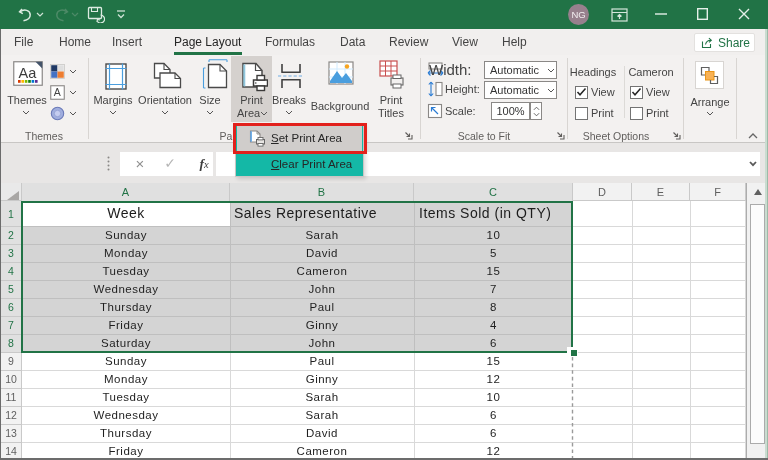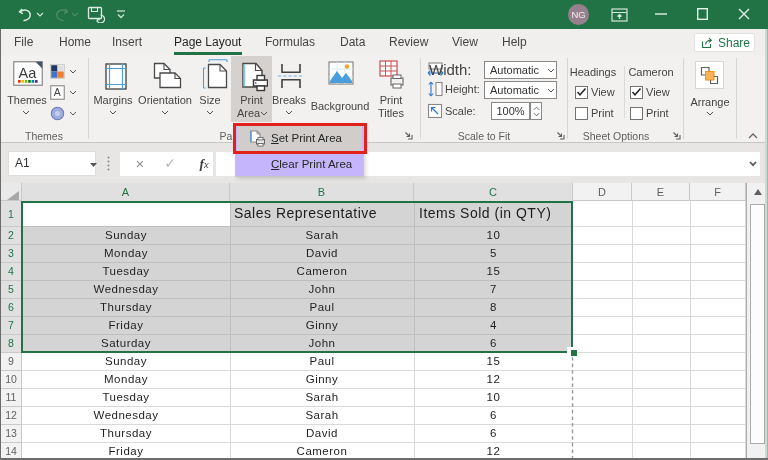--- a/index.html
+++ b/index.html
@@ -300,26 +300,20 @@
       <path d="M1 1 L4 4 L7 1" fill="none" stroke="#555" stroke-width="1"></path>
     </svg>
   <div class="ab" style="left:736px;top:3px;width:1px;height:81px;background:#d8d5d2"></div>
   <svg class="ab" style="left:748px;top:78px" width="10" height="6" viewBox="0 0 10 6">
       <path d="M1 5 L5 1 L9 5" fill="none" stroke="#666" stroke-width="1.3"></path>
     </svg>
   <div class="ab" style="left:764.5px;top:0;width:3.5px;height:88px;background:#cfdfd5"></div>
 </div>
 
 <div class="ab" id="fbar" style="left:0;top:143px;width:768px;height:40px;background:#e8e6e5">
-  <div class="ab" style="left:8px;top:8px;width:88px;height:25px;background:#fff;border:1px solid #e0dedd">
-    <div class="ab" style="left:6px;top:0;height:23px;line-height:23px;font-size:12px;color:#333">A1</div>
-    <svg class="ab" style="left:81px;top:11px" width="7" height="4" viewBox="0 0 7 4">
-        <path d="M0 0 L7 0 L3.5 4 Z" fill="#555"></path>
-      </svg>
-  </div>
   <svg class="ab" style="left:107px;top:13px" width="3" height="15" viewBox="0 0 3 15">
       <circle cx="1.5" cy="1.5" r="1" fill="#8a8886"></circle>
       <circle cx="1.5" cy="5.5" r="1" fill="#8a8886"></circle>
       <circle cx="1.5" cy="9.5" r="1" fill="#8a8886"></circle>
       <circle cx="1.5" cy="13.5" r="1" fill="#8a8886"></circle>
     </svg>
   <div class="ab" style="left:120px;top:9px;width:93px;height:24px;background:#fff"></div>
   <div class="ab" style="left:216px;top:9px;width:544px;height:24px;background:#fff"></div>
   <div class="ab" style="left:132px;top:8px;width:16px;height:25px;line-height:25px;color:#8f8f8f;font-size:15px;text-align:center">×</div>
   <div class="ab" style="left:161px;top:8px;width:18px;height:25px;line-height:25px;color:#b5b5b5;font-size:14px;text-align:center">✓</div>
@@ -415,20 +409,21 @@
 
   <svg class="ab" style="left:571px;top:173px" width="3" height="104" viewBox="0 0 3 104">
       <path d="M1.5 1 L1.5 104" stroke="#9a9a9a" stroke-width="1.4" stroke-dasharray="3.6 3"></path>
     </svg>
 
   <div class="ab" style="left:746px;top:0;width:22px;height:277px;background:#f1f1f1;border-left:1px solid #acacac">
     <div class="ab" style="left:7px;top:6px;width:0;height:0;border-left:4px solid transparent;border-right:4px solid transparent;border-bottom:6px solid #606060"></div>
     <div class="ab" style="left:3px;top:21px;width:15px;height:240px;background:#fcfcfc;border:1px solid #ababab"></div>
   </div>
 
+  <div class="h1c" style="left:23px;top:20px;width:206px">Week</div>
   <div class="h1c" style="left:419px;top:20px;text-align:left">Items Sold (in QTY)</div>
   <div class="h1c" style="left:234px;top:20px;text-align:left">Sales Representative</div>
   <div class="c" style="left:23px;top:43px;width:206px">Sunday</div>
     <div class="c" style="left:231px;top:43px;width:182px">Sarah</div>
     <div class="c" style="left:415px;top:43px;width:157px">10</div>
   <div class="c" style="left:23px;top:61px;width:206px">Monday</div>
     <div class="c" style="left:231px;top:61px;width:182px">David</div>
     <div class="c" style="left:415px;top:61px;width:157px">5</div>
   <div class="c" style="left:23px;top:79px;width:206px">Tuesday</div>
     <div class="c" style="left:231px;top:79px;width:182px">Cameron</div>
@@ -458,21 +453,21 @@
     <div class="c" style="left:231px;top:223px;width:182px">Sarah</div>
     <div class="c" style="left:415px;top:223px;width:157px">6</div>
   <div class="c" style="left:23px;top:241px;width:206px">Thursday</div>
     <div class="c" style="left:231px;top:241px;width:182px">David</div>
     <div class="c" style="left:415px;top:241px;width:157px">6</div>
   <div class="c" style="left:23px;top:259px;width:206px">Friday</div>
     <div class="c" style="left:231px;top:259px;width:182px">Cameron</div>
     <div class="c" style="left:415px;top:259px;width:157px">12</div>
 </div>
 
-<div class="ab" id="menu" style="left:235px;top:124px;width:129px;height:53px;background:#c4b5fd;border:1px solid #c8c6c4;box-shadow:2px 2px 4px rgba(0,0,0,.15);z-index:50">
+<div class="ab" id="menu" style="left:235px;top:124px;width:129px;height:53px;background:#14b8a6;border:1px solid #c8c6c4;box-shadow:2px 2px 4px rgba(0,0,0,.15);z-index:50">
   <div class="ab" style="left:1px;top:1px;width:125px;height:25px;background:#d0cdcb"></div>
   <svg class="ab" style="left:13px;top:5px" width="16" height="17" viewBox="0 0 16 17">
     <path d="M1.5 1 L8 1 L11 4 L11 12 L1.5 12 Z" fill="#fff" stroke="#8a8886" stroke-width="1.1"></path>
     <path d="M8 1 L8 4 L11 4" fill="none" stroke="#8a8886" stroke-width="0.9"></path>
     <path d="M2.1 1.3 L2.1 11.7" stroke="#62a8e8" stroke-width="1.6"></path>
     <rect x="7.5" y="9.5" width="8" height="4.5" fill="#e8e6e4" stroke="#666" stroke-width="1"></rect>
     <rect x="9" y="7.5" width="5" height="2.4" fill="#fff" stroke="#666" stroke-width="0.9"></rect>
     <rect x="9" y="13.5" width="5" height="2.6" fill="#fff" stroke="#666" stroke-width="0.9"></rect>
   </svg>
   <div class="ab" style="left:35px;top:1px;height:25px;line-height:25px;font-size:11.5px;color:#262626"><span style="text-decoration:underline">S</span>et Print Area</div>

